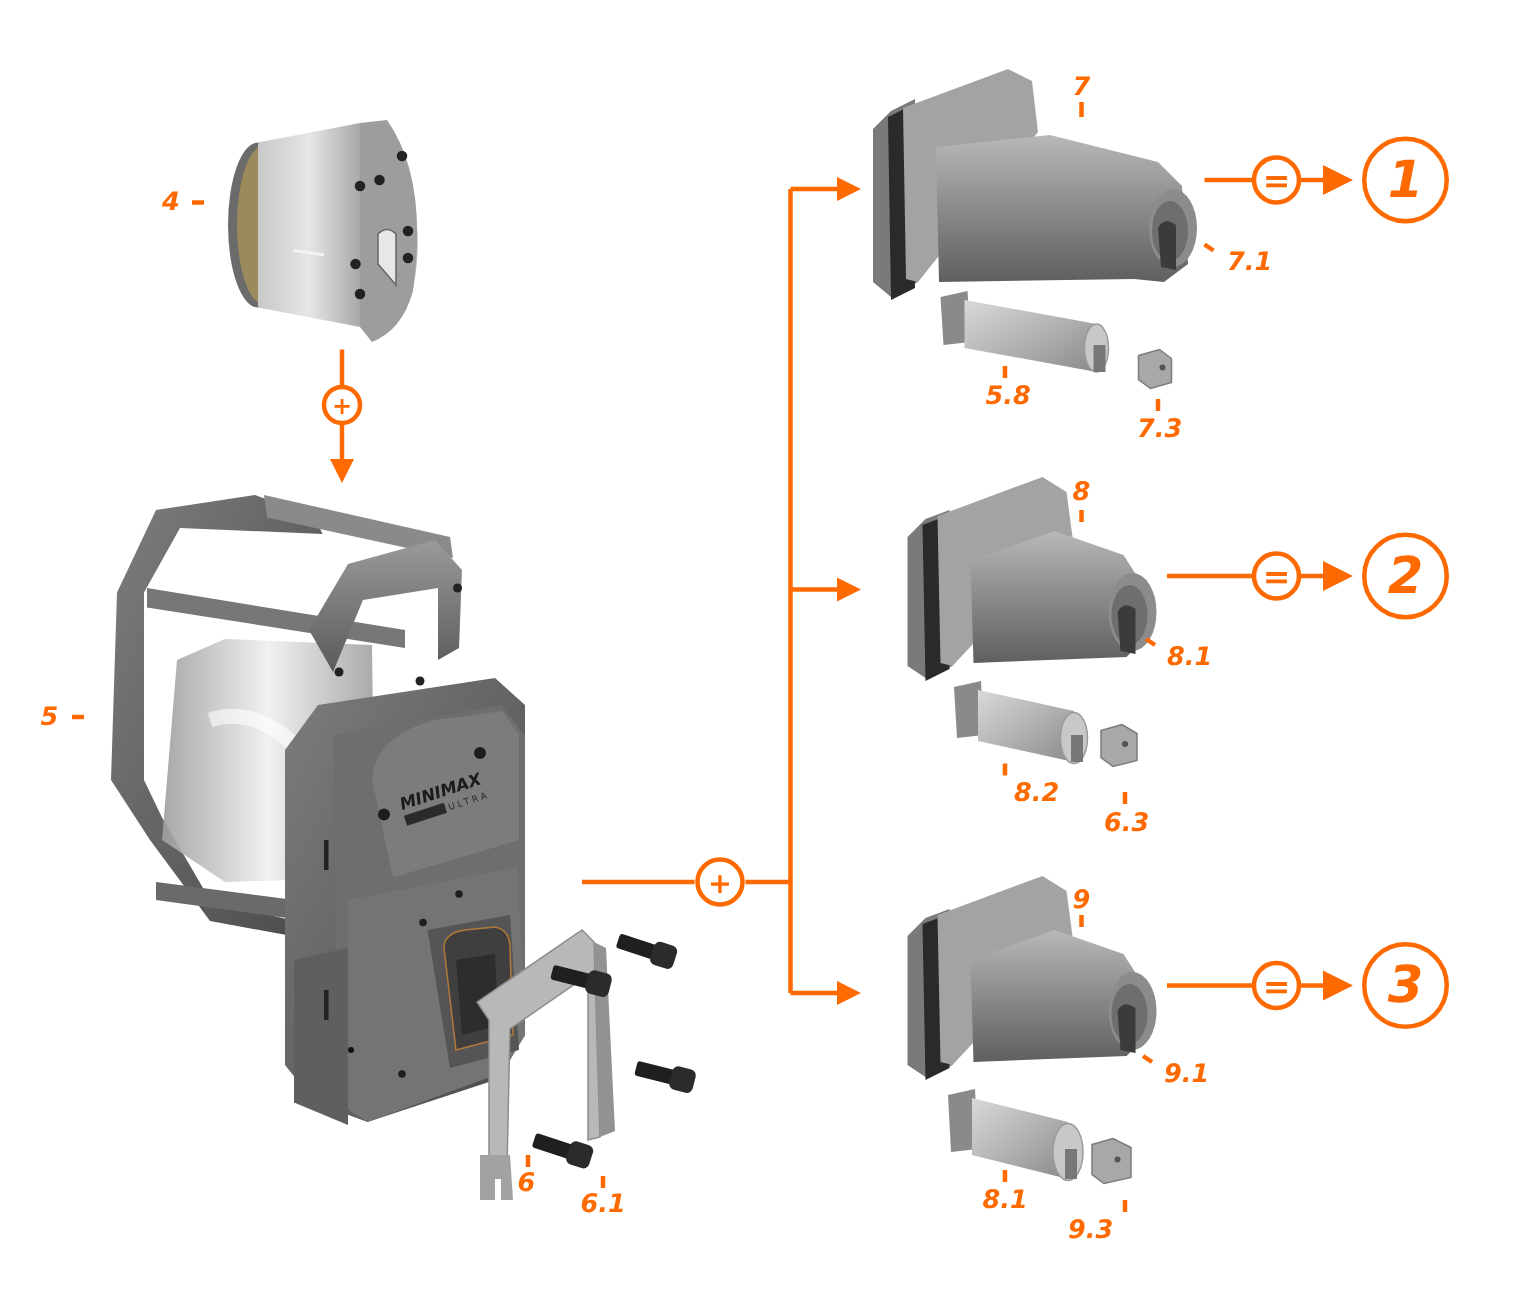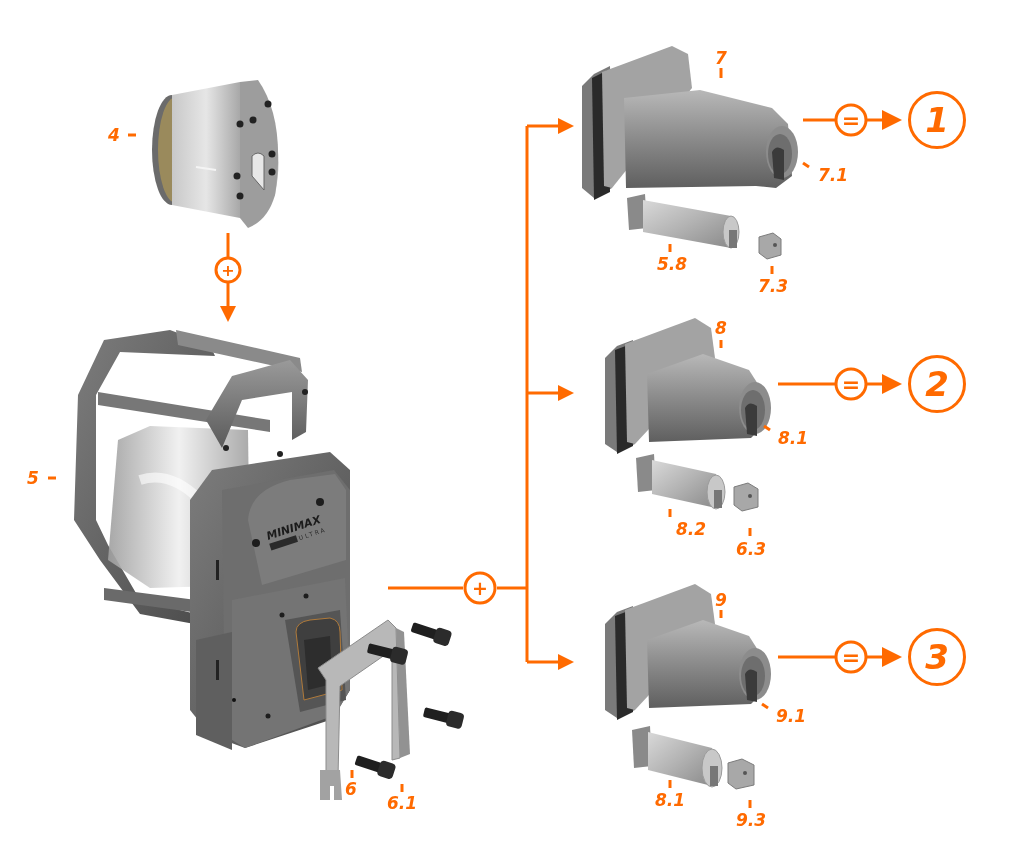--- a/index.html
+++ b/index.html
@@ -283,14 +283,14 @@
   <span class="lbl" style="left:758px; top:278px;">7.3</span>
 
   <span class="lbl" style="left:715px; top:320px;">8</span>
   <span class="lbl" style="left:778px; top:430px;">8.1</span>
   <span class="lbl" style="left:676px; top:521px;">8.2</span>
   <span class="lbl" style="left:736px; top:541px;">6.3</span>
 
   <span class="lbl" style="left:715px; top:592px;">9</span>
   <span class="lbl" style="left:776px; top:708px;">9.1</span>
   <span class="lbl" style="left:655px; top:792px;">8.1</span>
-  <span class="lbl" style="left:736px; top:812px;">9.3</span>
+  <span class="lbl" style="left:712px; top:812px;">9.3</span>
 </div>
 
 </body></html>

